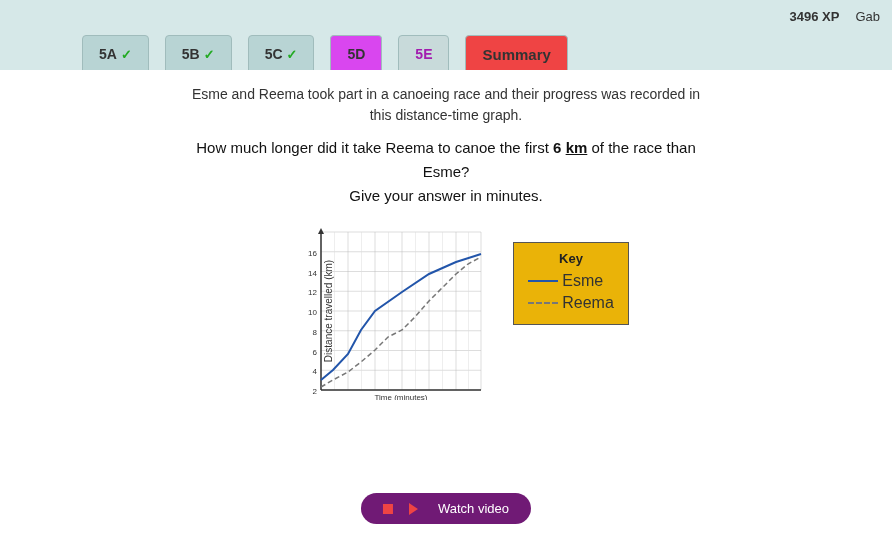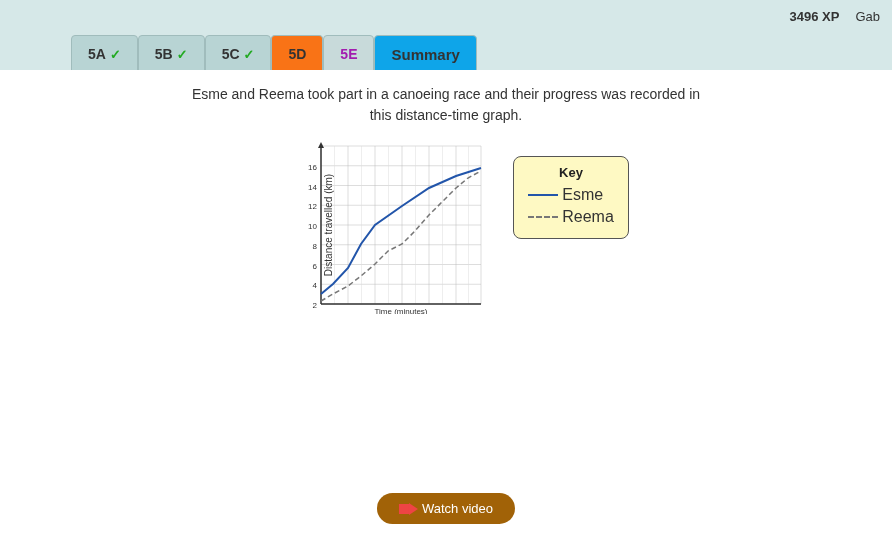--- a/index.html
+++ b/index.html
@@ -34,57 +34,57 @@
     .user-label {
       font-size: 13px;
       font-weight: normal;
       color: #333;
     }
 
     
     .tabs {
       position: absolute;
       top: 32px;
-      left: 1px;
+      left: 12px;
       right: 0;
       display: flex;
       align-items: center;
       padding-left: 70px;
       height: 44px;
-      gap: 0;
+      gap: 16px;
     }
     .tab {
       display: flex;
       align-items: center;
       justify-content: center;
       padding: 6px 16px;
       font-size: 14px;
       font-weight: bold;
       cursor: pointer;
       border-radius: 4px 4px 0 0;
       height: 38px;
     }
     .tab-done {
       background: #b8d4d4;
       color: #333;
       border: 1px solid #a0bcbc;
     }
     .tab-active {
-      background: #f97316;
+      background: #d946ef;
       color: #333;
       border: 1px solid #a0bcbc;
       border-bottom: 2px solid #fff;
     }
     .tab-inactive {
       background: #c8dada;
       color: #a21caf;
       border: 1px solid #a0bcbc;
     }
     .tab-summary {
-      background: #0ea5e9;
+      background: #ef4444;
       color: #333;
       border: 1px solid #a0bcbc;
       font-size: 15px;
     }
     .check-icon {
       color: #22aa22;
       margin-left: 4px;
       font-size: 13px;
     }
 
@@ -151,23 +151,23 @@
     }
 
     svg.chart {
       width: 190px;
       height: 178px;
     }
 
     
     .key-box {
       border: 1.5px solid #555;
-      border-radius: 8px;
+      border-radius: 0;
       padding: 8px 14px;
-      background: #fef9c3;
+      background: #eab308;
       margin-top: 20px;
       min-width: 100px;
     }
     .key-title {
       font-size: 13px;
       font-weight: bold;
       text-align: center;
       margin-bottom: 6px;
       color: #222;
     }
@@ -190,30 +190,30 @@
       background: transparent;
       border-top: 2px dashed #777;
     }
 
     
     .watch-video-btn {
       position: absolute;
       bottom: 14px;
       left: 50%;
       transform: translateX(-50%);
-      background: #a16207;
+      background: #701a75;
       color: #fff;
       border: none;
       border-radius: 20px;
       padding: 8px 22px;
       font-size: 13px;
       cursor: pointer;
       display: flex;
       align-items: center;
-      gap: 4px;
+      gap: 20px;
     }
     .play-icon {
       width: 0;
       height: 0;
       border-top: 6px solid transparent;
       border-bottom: 6px solid transparent;
       border-left: 9px solid #e44;
       display: inline-block;
     }
     .play-icon-square {
@@ -256,20 +256,25 @@
   </div>
 </div>
 
 <div class="main-content">
 
   <div class="intro-text">
     <span>Esme and Reema took part in a canoeing race and their progress was recorded in</span><br>
     <span>this distance-time graph.</span>
   </div>
 
+  <div class="question-text">
+    <span>How much longer did it take Reema to canoe the first <span class="bold-unit">6 <u>km</u></span> of the race than</span><br>
+    <span>Esme?</span><br>
+    <span>Give your answer in minutes.</span>
+  </div>
 
   <div class="graph-area">
     <div class="graph-container">
       <div class="graph-inner">
         
         <div class="y-axis-label">Distance travelled (km)</div>
 
         <svg class="chart" viewBox="0 0 190 178">
 
           <line x1="28" y1="168" x2="188" y2="168" stroke="#bbb" stroke-width="0.5"></line>

